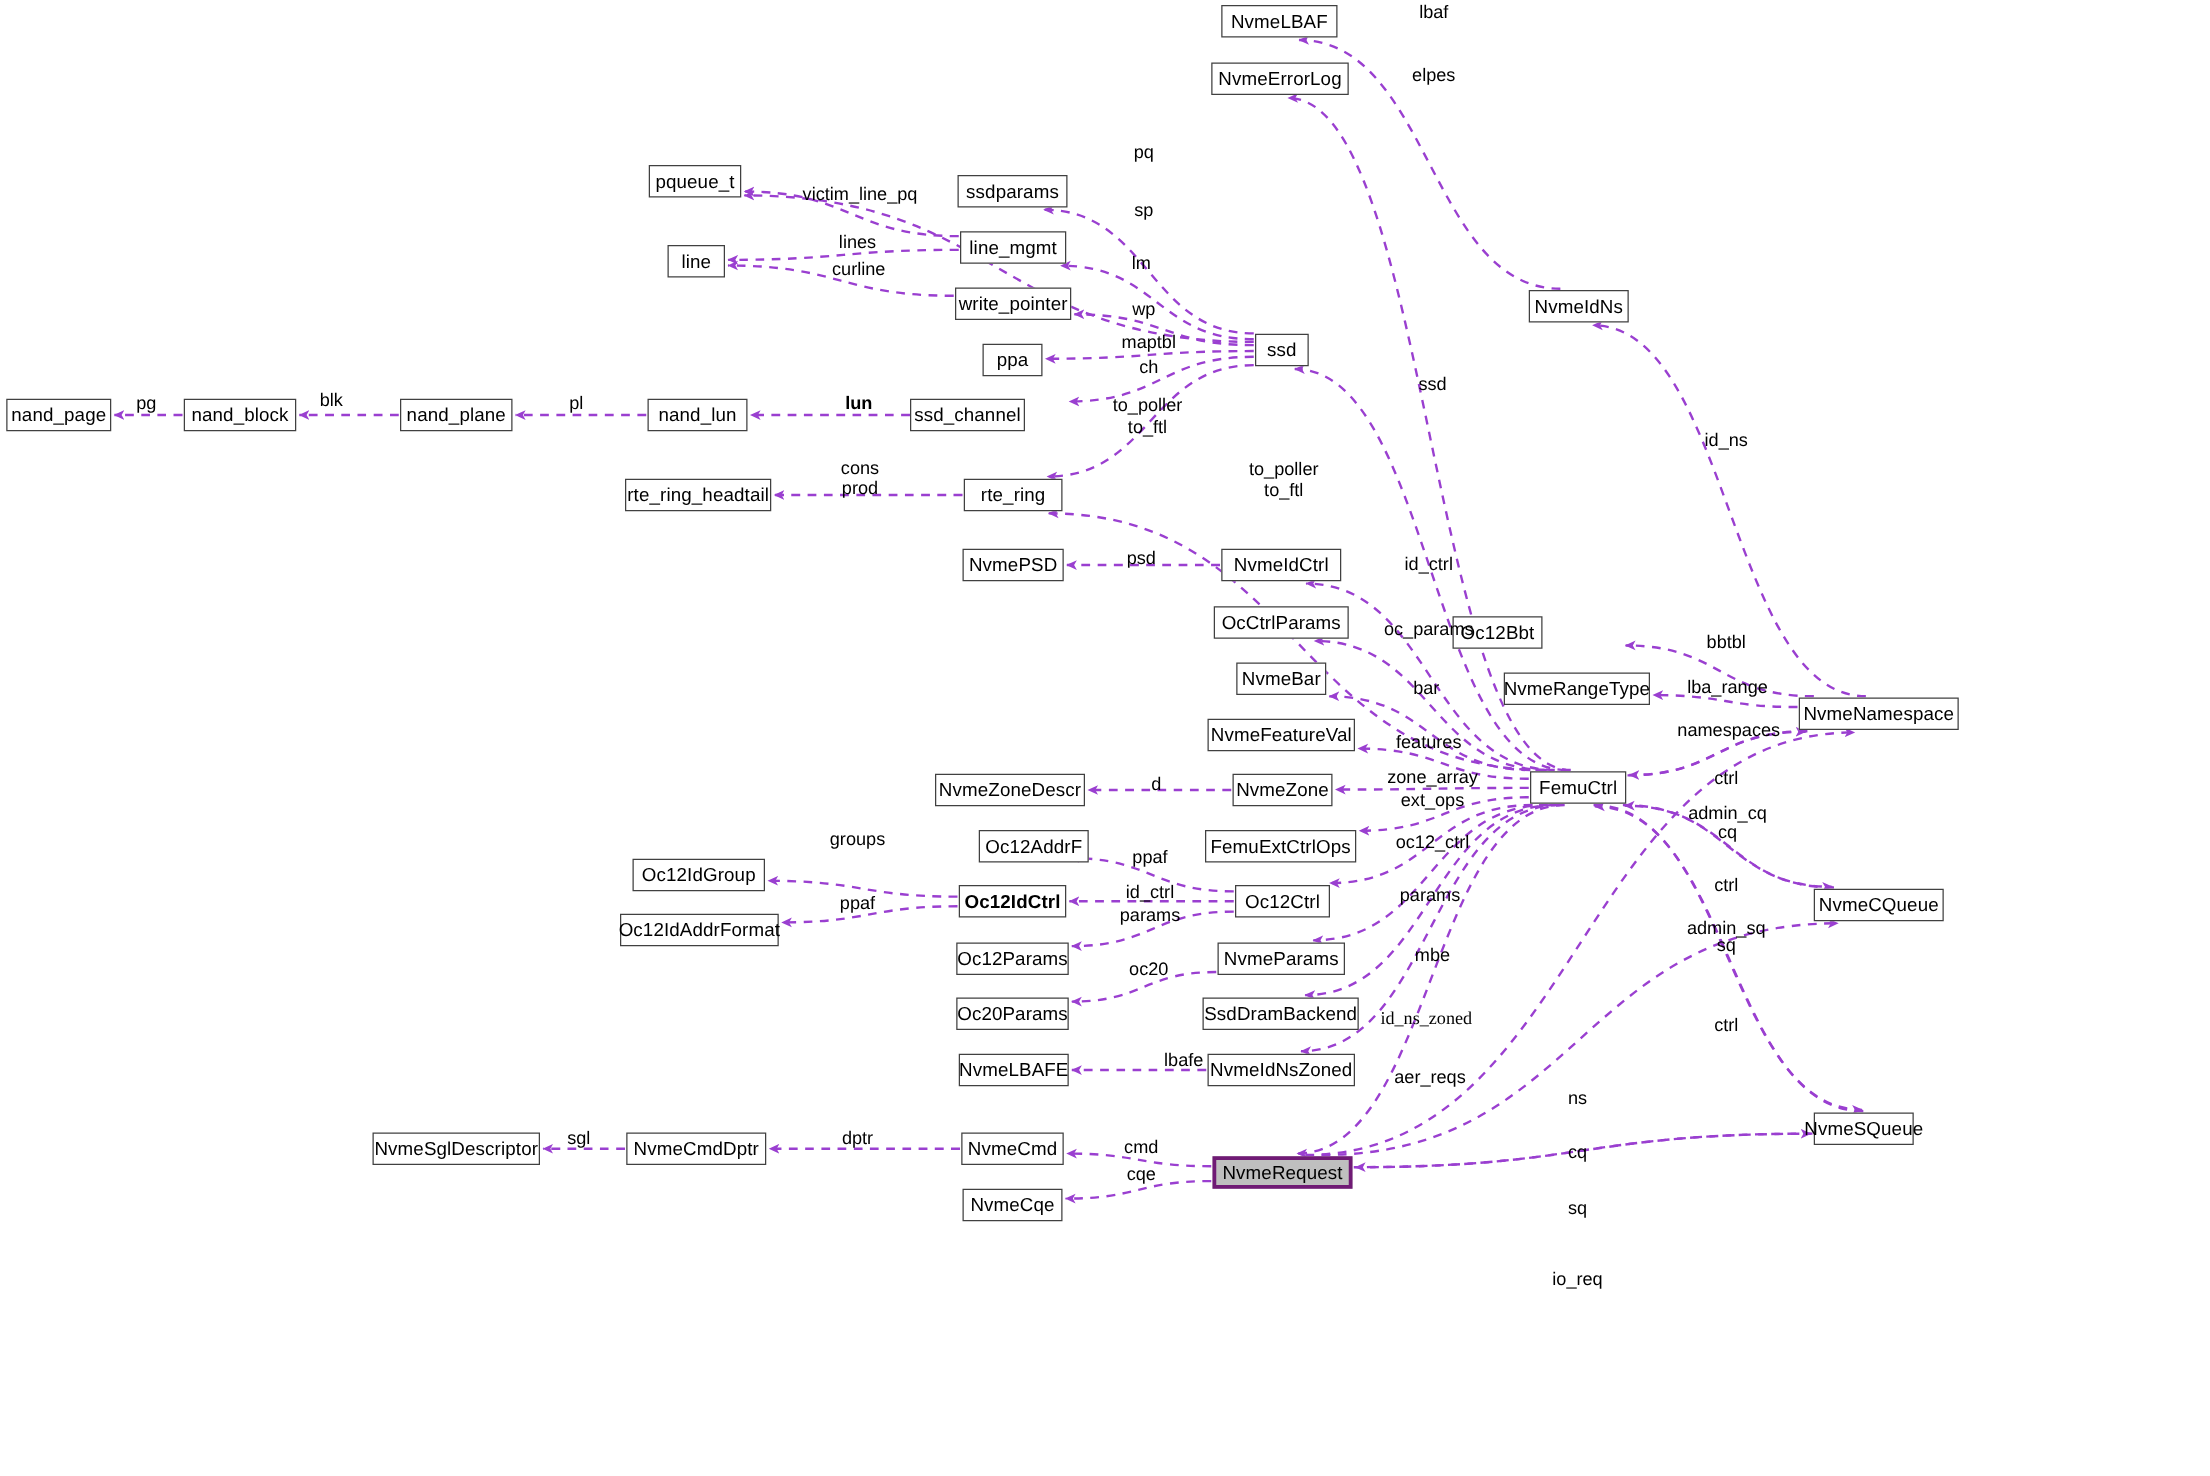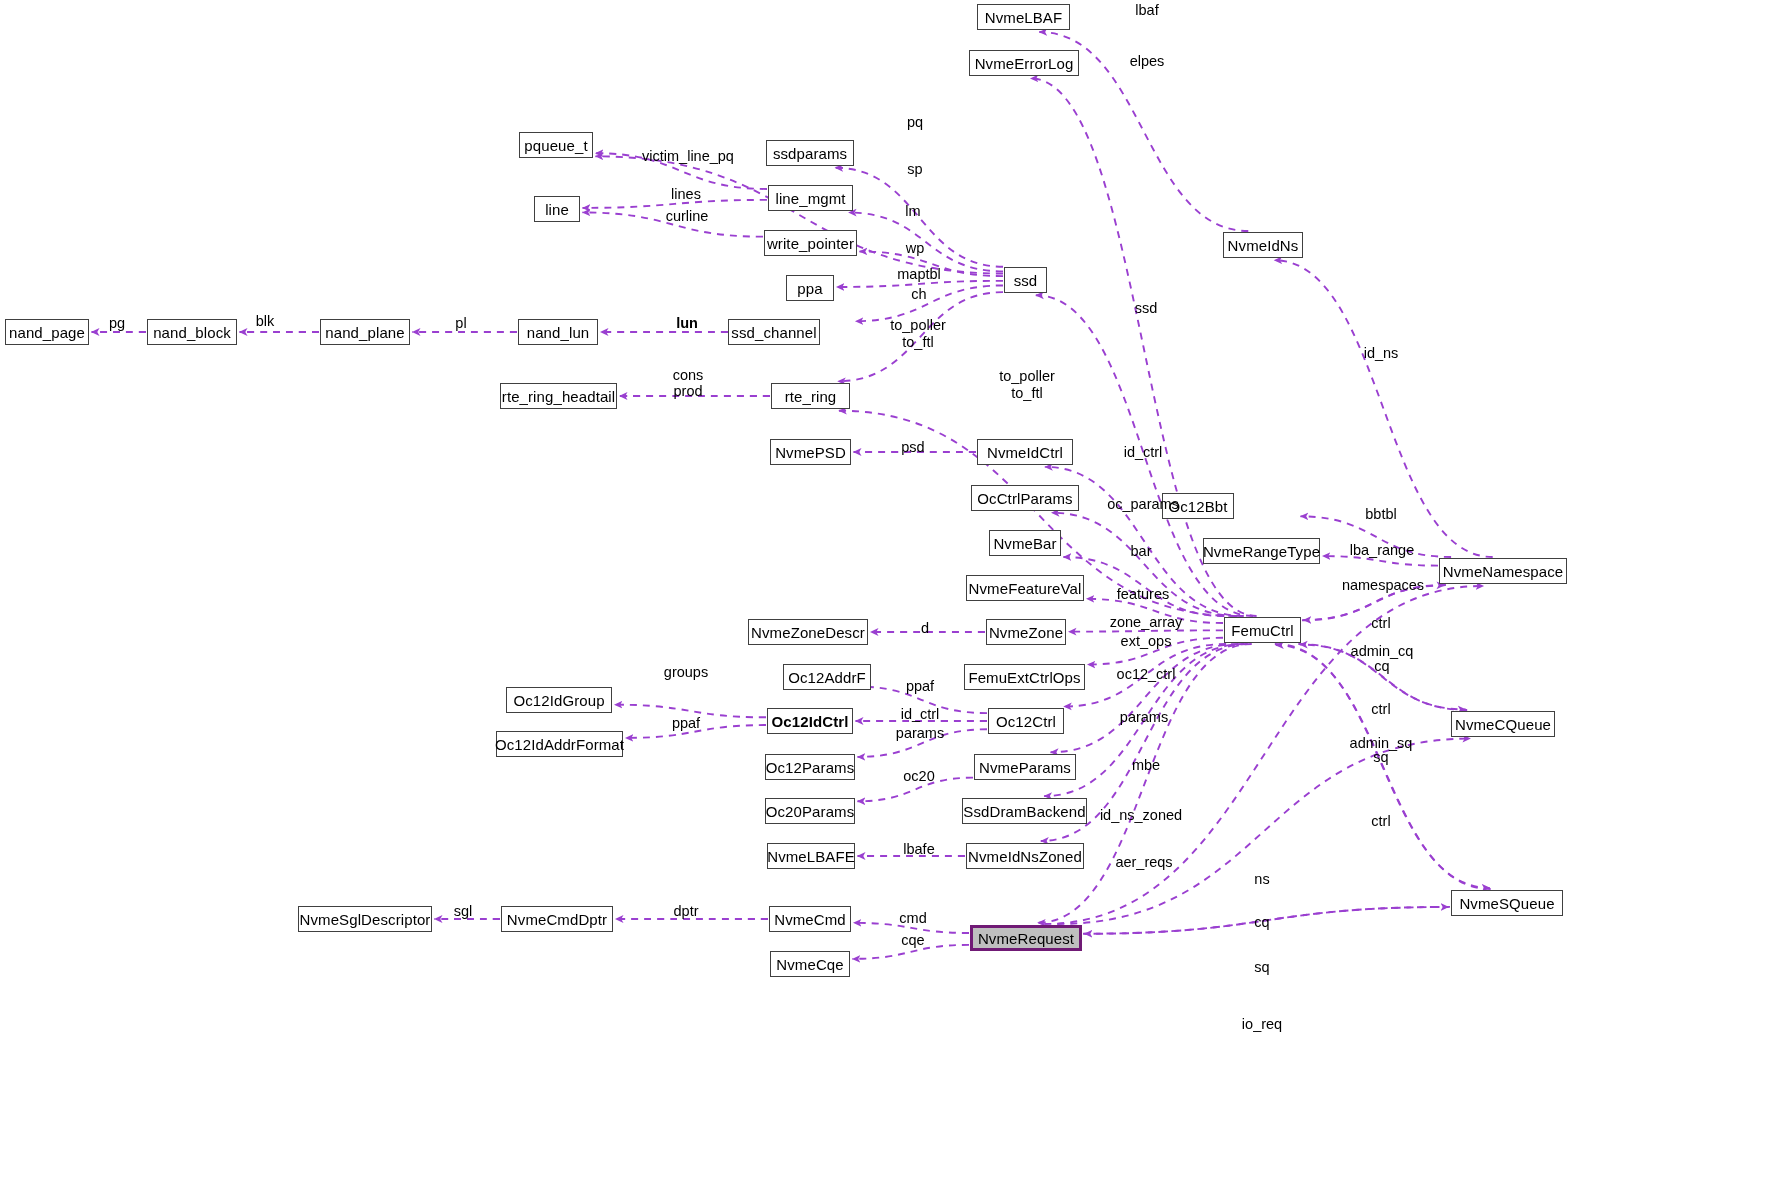--- a/index.html
+++ b/index.html
@@ -166,21 +166,21 @@
       <div class="node" style="left: 770px; top: 951px; width: 80px;">NvmeCqe</div>
       <div class="node highlight" style="left: 970px; top: 925px; width: 112px;">NvmeRequest</div>
       <div class="node" style="left: 977px; top: 4px; width: 93px;">NvmeLBAF</div>
       <div class="node" style="left: 969px; top: 50px; width: 110px;">NvmeErrorLog</div>
       <div class="node" style="left: 1223px; top: 232px; width: 80px;">NvmeIdNs</div>
       <div class="node" style="left: 1162px; top: 493px; width: 72px;">Oc12Bbt</div>
       <div class="node" style="left: 1203px; top: 538px; width: 117px;">NvmeRangeType</div>
       <div class="node" style="left: 1224px; top: 617px; width: 77px;">FemuCtrl</div>
       <div class="node" style="left: 1439px; top: 558px; width: 128px;">NvmeNamespace</div>
       <div class="node" style="left: 1451px; top: 711px; width: 104px;">NvmeCQueue</div>
-      <div class="node" style="left: 1451px; top: 890px; width: 112px;">NvmeSQueue</div>
+      <div class="node" style="left: 1451px; top: 890px; width: 80px;">NvmeSQueue</div>
     </div>
   <div id="labels-layer">
       <div class="edge-label" style="left: 117px; top: 323px;">pg</div>
       <div class="edge-label" style="left: 265px; top: 321px;">blk</div>
       <div class="edge-label" style="left: 461px; top: 323px;">pl</div>
       <div class="edge-label" style="left: 687px; top: 323px; font-weight: bold;">lun</div>
       <div class="edge-label" style="left: 915px; top: 122px;">pq</div>
       <div class="edge-label" style="left: 688px; top: 156px;">victim_line_pq</div>
       <div class="edge-label" style="left: 915px; top: 169px;">sp</div>
       <div class="edge-label" style="left: 686px; top: 194px;">lines</div>
@@ -218,22 +218,22 @@
       <div class="edge-label" style="left: 686px; top: 672px;">groups</div>
       <div class="edge-label" style="left: 920px; top: 714px;">id_ctrl</div>
       <div class="edge-label" style="left: 686px; top: 723px;">ppaf</div>
       <div class="edge-label" style="left: 920px; top: 733px;">params</div>
       <div class="edge-label" style="left: 1144px; top: 717px;">params</div>
       <div class="edge-label" style="left: 1381px; top: 709px;">ctrl</div>
       <div class="edge-label" style="left: 919px; top: 776px;">oc20</div>
       <div class="edge-label" style="left: 1146px; top: 765px;">mbe</div>
       <div class="edge-label" style="left: 1381px; top: 743px;">admin_sq</div>
       <div class="edge-label" style="left: 1381px; top: 757px;">sq</div>
-      <div class="edge-label" style="left: 1141px; top: 815px;">id_ns_zoned</div>
-      <div class="edge-label" style="left: 919px; top: 849px;">lbafe</div>
+      <div class="edge-label" style="left: 1141px; top: 815px; font-family: Liberation Serif, serif;">id_ns_zoned</div>
+      <div class="edge-label" style="left: 947px; top: 849px;">lbafe</div>
       <div class="edge-label" style="left: 1381px; top: 821px;">ctrl</div>
       <div class="edge-label" style="left: 1144px; top: 862px;">aer_reqs</div>
       <div class="edge-label" style="left: 1262px; top: 879px;">ns</div>
       <div class="edge-label" style="left: 463px; top: 911px;">sgl</div>
       <div class="edge-label" style="left: 686px; top: 911px;">dptr</div>
       <div class="edge-label" style="left: 913px; top: 918px;">cmd</div>
       <div class="edge-label" style="left: 1262px; top: 922px;">cq</div>
       <div class="edge-label" style="left: 913px; top: 940px;">cqe</div>
       <div class="edge-label" style="left: 1262px; top: 967px;">sq</div>
       <div class="edge-label" style="left: 1262px; top: 1024px;">io_req</div>

